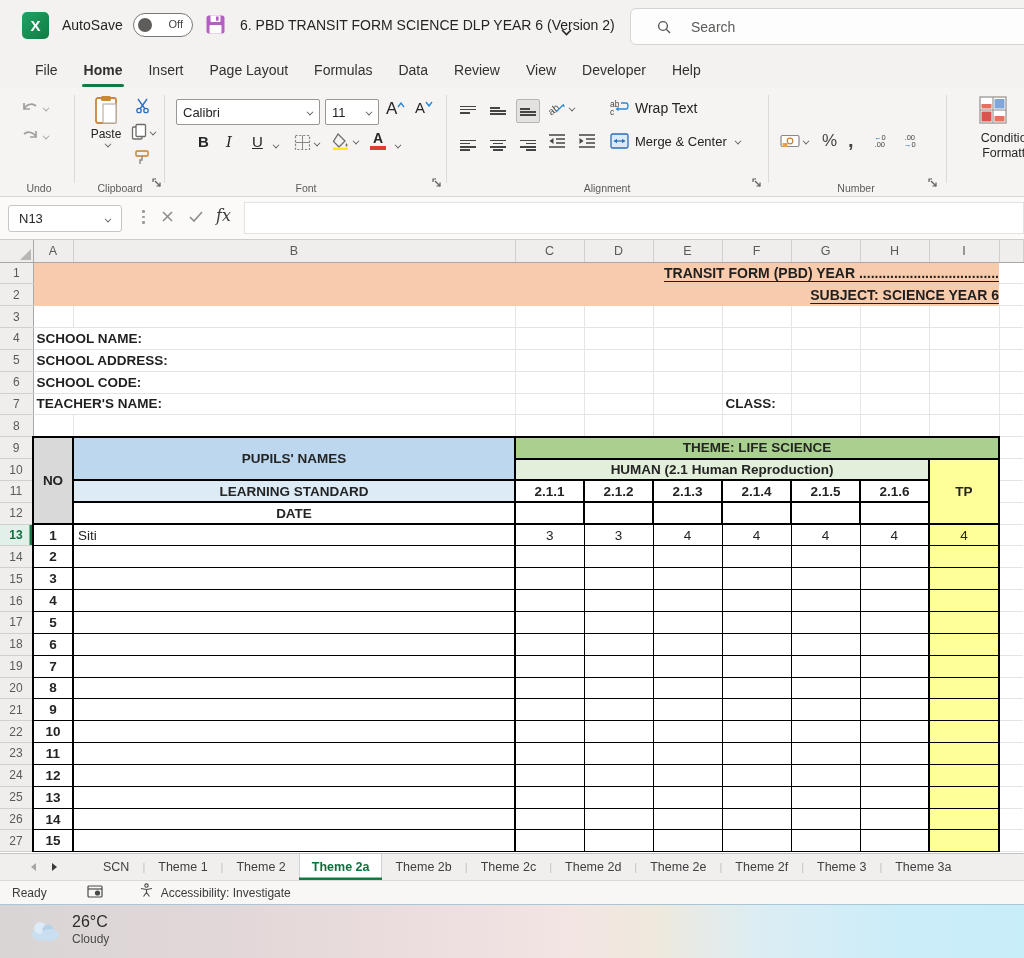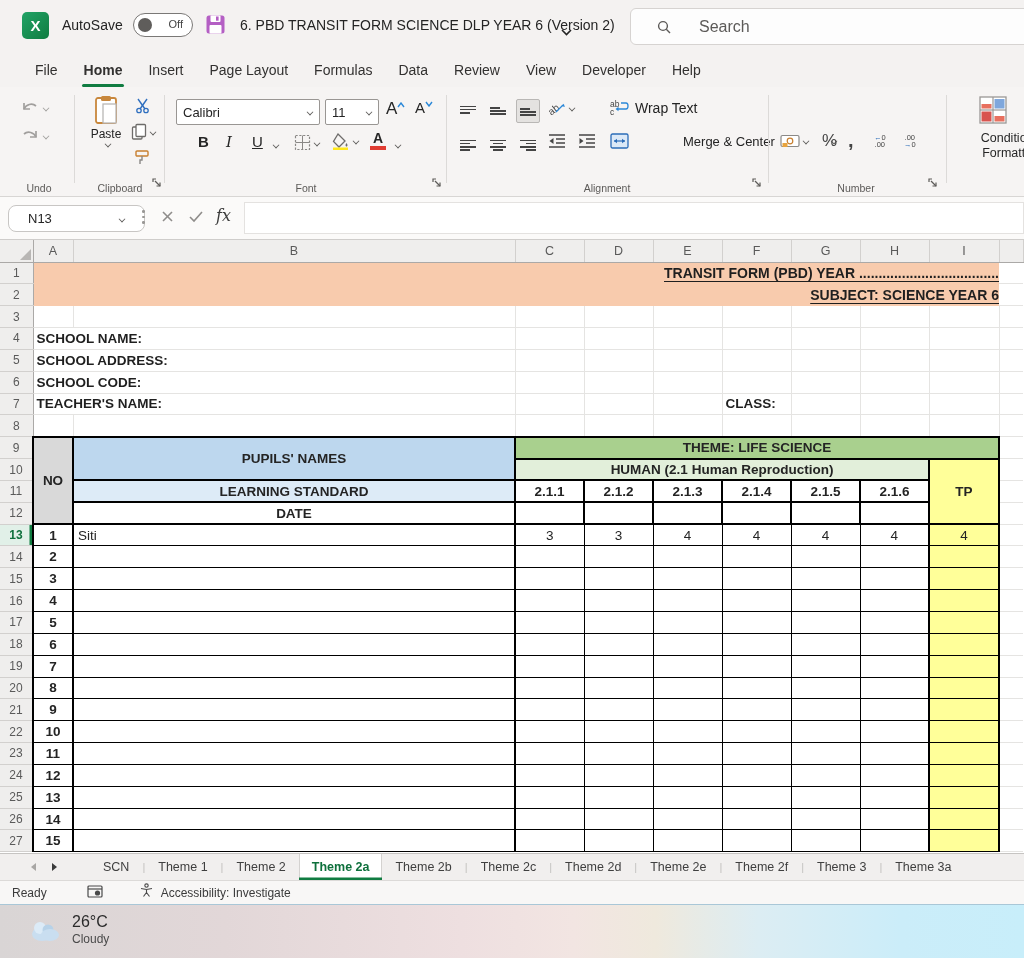--- a/index.html
+++ b/index.html
@@ -16,21 +16,21 @@
   #autosave-toggle { position:absolute; left:133px; top:13px; width:60px; height:24px;
     border:1px solid #7A7876; border-radius:12px; background:#fff; }
   #autosave-knob { position:absolute; left:4px; top:4px; width:14px; height:14px; border-radius:50%; background:#5F5D5B; }
   #autosave-state { position:absolute; right:9px; top:4px; font-size:11px; color:#444; }
   #save-btn { position:absolute; left:205px; top:14px; }
   #doc-title { position:absolute; left:240px; top:17px; font-size:14px; color:#242424; white-space:nowrap; }
   #doc-title-chev { position:absolute; left:561px; top:22px; }
   #top-search { position:absolute; left:630px; top:8px; width:420px; height:37px; background:#FDFDFD;
     border:1px solid #D6D3D1; border-radius:6px; display:flex; align-items:center; }
   #top-search svg { margin-left:26px; }
-  #top-search .ph { margin-left:28px; font-size:16px; color:#5C5A58; }
+  #top-search .ph { margin-left:20px; font-size:14px; color:#5C5A58; }
 
   
   #menubar { position:absolute; top:52px; left:0; width:1024px; height:35px; background:#F4F2F1;
     display:flex; align-items:center; padding-left:22px; }
   .menu-item { position:relative; font-size:14px; color:#323130; padding:7px 13px; cursor:default; white-space:nowrap; }
   .menu-item.active { font-weight:700; }
   .menu-item.active::after { content:""; position:absolute; left:11px; right:11px; bottom:-2px;
     height:3px; border-radius:2px; background:var(--xlgreen); }
 
   
@@ -49,22 +49,22 @@
   .btn-txt { font-size:15px; color:#262626; }
   .alni { width:16px; height:14px; display:inline-block; }
   .alni i { display:block; height:1.6px; background:#444; margin:1.6px 0; }
   .pressed { background:#E4E2E0; border:1px solid #B9B7B5; border-radius:2px; }
   .ministack { font-size:7.5px; line-height:7px; color:#444; text-align:center; }
   .ministack b { color:#2B6CB8; font-weight:normal; }
 
   
   #formulabar { position:absolute; top:197px; left:0; width:1024px; height:43px; background:#FBFAF9;
     border-bottom:1px solid #CFCDCB; }
-  #namebox { position:absolute; left:8px; top:8px; width:137px; height:27px; background:#fff;
-    border:1px solid #C8C6C4; border-radius:8px; font-size:13px; display:flex; align-items:center; padding:0 19px; }
+  #namebox { position:absolute; left:8px; top:8px; width:114px; height:27px; background:#fff;
+    border:1px solid #C8C6C4; border-radius:3px; font-size:13px; display:flex; align-items:center; padding:0 10px; }
   #namebox .chev { margin-left:auto; }
   .vdots { position:absolute; left:142px; top:13px; display:flex; flex-direction:column; gap:3px; }
   .vdots i { width:2.5px; height:2.5px; border-radius:50%; background:#9A9896; }
   #fx-cancel { position:absolute; left:160px; top:12px; }
   #fx-enter  { position:absolute; left:188px; top:12px; }
   #fx-label  { position:absolute; left:216px; top:9px; font-family:"DejaVu Serif", serif;
     font-style:italic; font-size:16px; color:#3B3B3B; }
   #formula-input { position:absolute; left:244px; top:5px; right:0; height:32px; background:#fff;
     border:1px solid #E4E2E0; font-size:13px; padding:0 6px; color:#242424; }
 
@@ -361,21 +361,21 @@
     </span>
     <div class="ric" style="left:162px;top:12px;">
       <svg width="19" height="17" viewBox="0 0 19 17">
           <text x="0" y="8" font-size="8.5" fill="#444">ab</text>
           <text x="0" y="16" font-size="8.5" fill="#444">c</text>
           <path d="M11,4 L16,4 Q18,4 18,7 Q18,10 16,10 L8,10" fill="none" stroke="#2B88D8" stroke-width="1.3"></path>
           <polygon points="8.5,7.8 8.5,12.2 5.5,10" fill="#2B88D8"></polygon>
         </svg>
       <span style="font-size:14px;margin-left:6px;">Wrap Text</span>
     </div>
-    <div class="ric" style="left:162px;top:46px;gap:48px;">
+    <div class="ric" style="left:162px;top:46px;">
       <svg width="19" height="16" viewBox="0 0 19 16">
           <rect x="1" y="1" width="17" height="14" rx="1.5" fill="#DCE9F7" stroke="#2B6CB8" stroke-width="1.3"></rect>
           <line x1="4" y1="8" x2="15" y2="8" stroke="#2B6CB8" stroke-width="1.2"></line>
           <polygon points="4,8 7,5.8 7,10.2" fill="#2B6CB8"></polygon>
           <polygon points="15,8 12,5.8 12,10.2" fill="#2B6CB8"></polygon>
         </svg>
       <span style="font-size:13px;margin-left:6px;white-space:nowrap;">Merge &amp; Center</span>
       <span class="chev" style="margin-left:8px;"></span>
     </div>
     <div class="glabel">Alignment</div>

